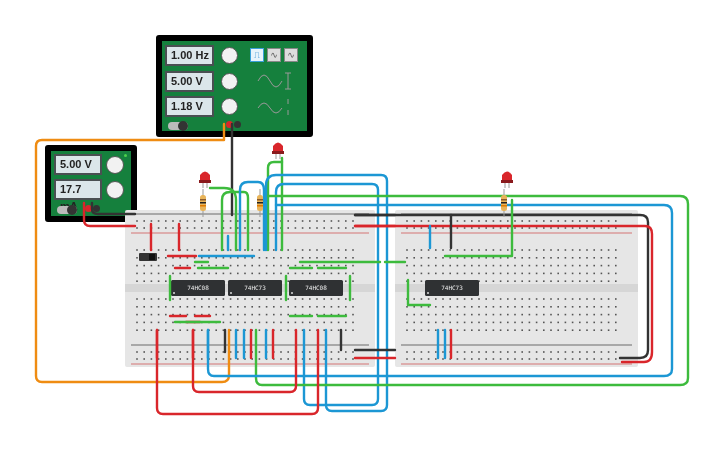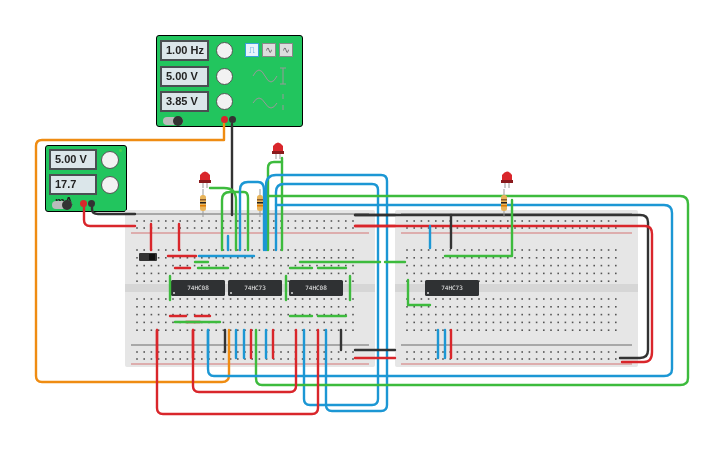--- a/index.html
+++ b/index.html
@@ -1,18 +1,18 @@
 <!DOCTYPE html>
 <html><head>
 <meta charset="utf-8">
 <style>
   html,body{margin:0;padding:0;background:#fff;}
   body{width:725px;height:453px;position:relative;overflow:hidden;font-family:"Liberation Sans",sans-serif;}
   #canvas{position:absolute;left:0;top:0;width:725px;height:453px;}
-  .panel{position:absolute;background:#22c55e;border:1px solid #000000;border-radius:3px;}
+  .panel{position:absolute;background:#15803d;border:6px solid #000000;border-radius:3px;}
   .lcd{position:absolute;background:#dbe6ea;border:2px solid #4a4f52;font-size:11px;font-weight:bold;color:#222;padding:0 0 0 4px;box-sizing:border-box;line-height:17px;}
   .knob{position:absolute;border-radius:50%;background:#f2f2f2;border:1.5px solid #555;box-sizing:border-box;}
   .wavebtn{position:absolute;width:14px;height:14px;border:1px solid #888;background:#ddd;font-size:9px;line-height:13px;text-align:center;color:#555;box-sizing:border-box;}
   .wavebtn.active{border-color:#3aa0d8;background:#e8f4fb;color:#2b8ad0;}
   .toggle{position:absolute;width:20px;height:8px;border-radius:4px;background:#bbb;}
   .toggle::after{content:"";position:absolute;right:0;top:-1px;width:10px;height:10px;border-radius:50%;background:#333;}
   .term{position:absolute;width:7px;height:7px;border-radius:50%;}
   .ic-label{font-family:"DejaVu Sans Mono",monospace;font-size:6px;fill:#eee;}
 </style>
 </head>
@@ -27,21 +27,21 @@
 
   <div class="lcd" style="left:3px;top:30px;width:49px;height:21px;">5.00 V</div>
   <div class="knob" style="left:59px;top:32px;width:17px;height:17px;"></div>
   <svg style="position:absolute;left:94px;top:30px;" width="40" height="20">
       <path d="M2 10 Q8 -2 14 10 T26 10" fill="none" stroke="#999" stroke-width="1"></path>
       <line x1="32" y1="2" x2="32" y2="18" stroke="#999"></line>
       <line x1="29" y1="2" x2="35" y2="2" stroke="#999"></line>
       <line x1="29" y1="18" x2="35" y2="18" stroke="#999"></line>
     </svg>
 
-  <div class="lcd" style="left:3px;top:55px;width:49px;height:21px;">3.85 V</div>
+  <div class="lcd" style="left:3px;top:55px;width:49px;height:21px;">1.18 V</div>
   <div class="knob" style="left:59px;top:57px;width:17px;height:17px;"></div>
   <svg style="position:absolute;left:94px;top:55px;" width="40" height="22">
       <path d="M2 12 Q8 2 14 12 T26 12" fill="none" stroke="#999" stroke-width="1"></path>
       <line x1="32" y1="3" x2="32" y2="8" stroke="#999"></line>
       <line x1="32" y1="14" x2="32" y2="19" stroke="#999"></line>
     </svg>
 
   <div class="toggle" style="left:6px;top:81px;"></div>
   <div class="term" style="left:64px;top:80px;background:#d9262b;"></div>
   <div class="term" style="left:72px;top:80px;background:#333;"></div>

